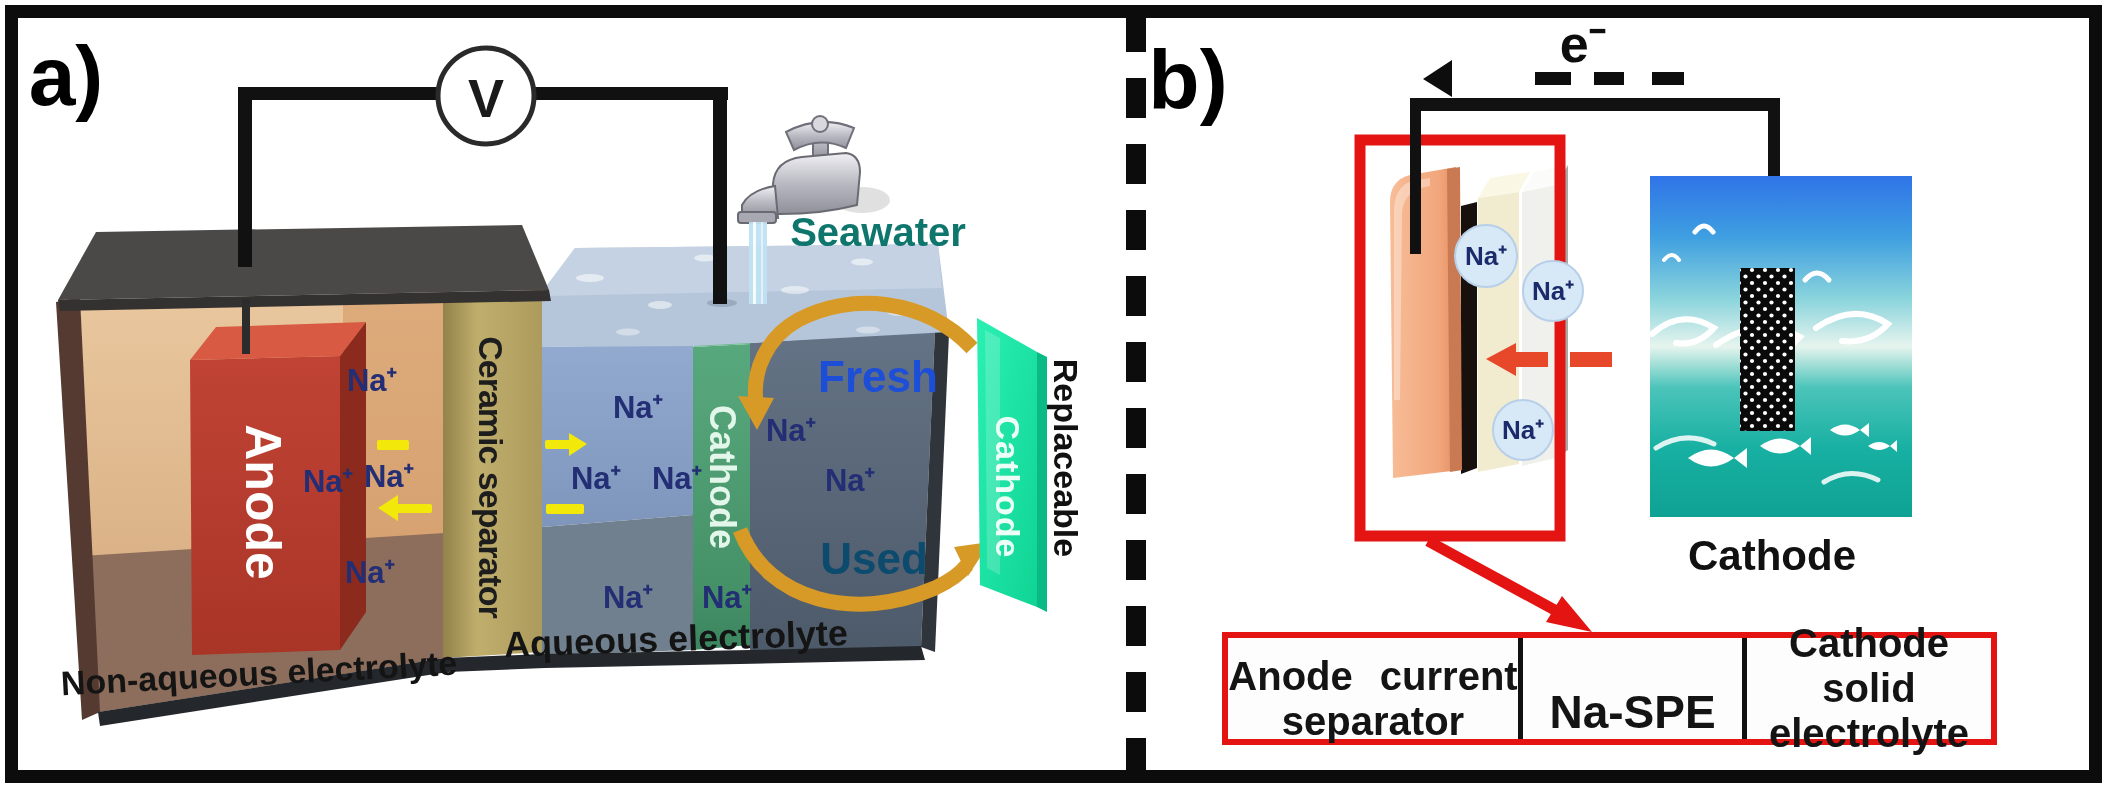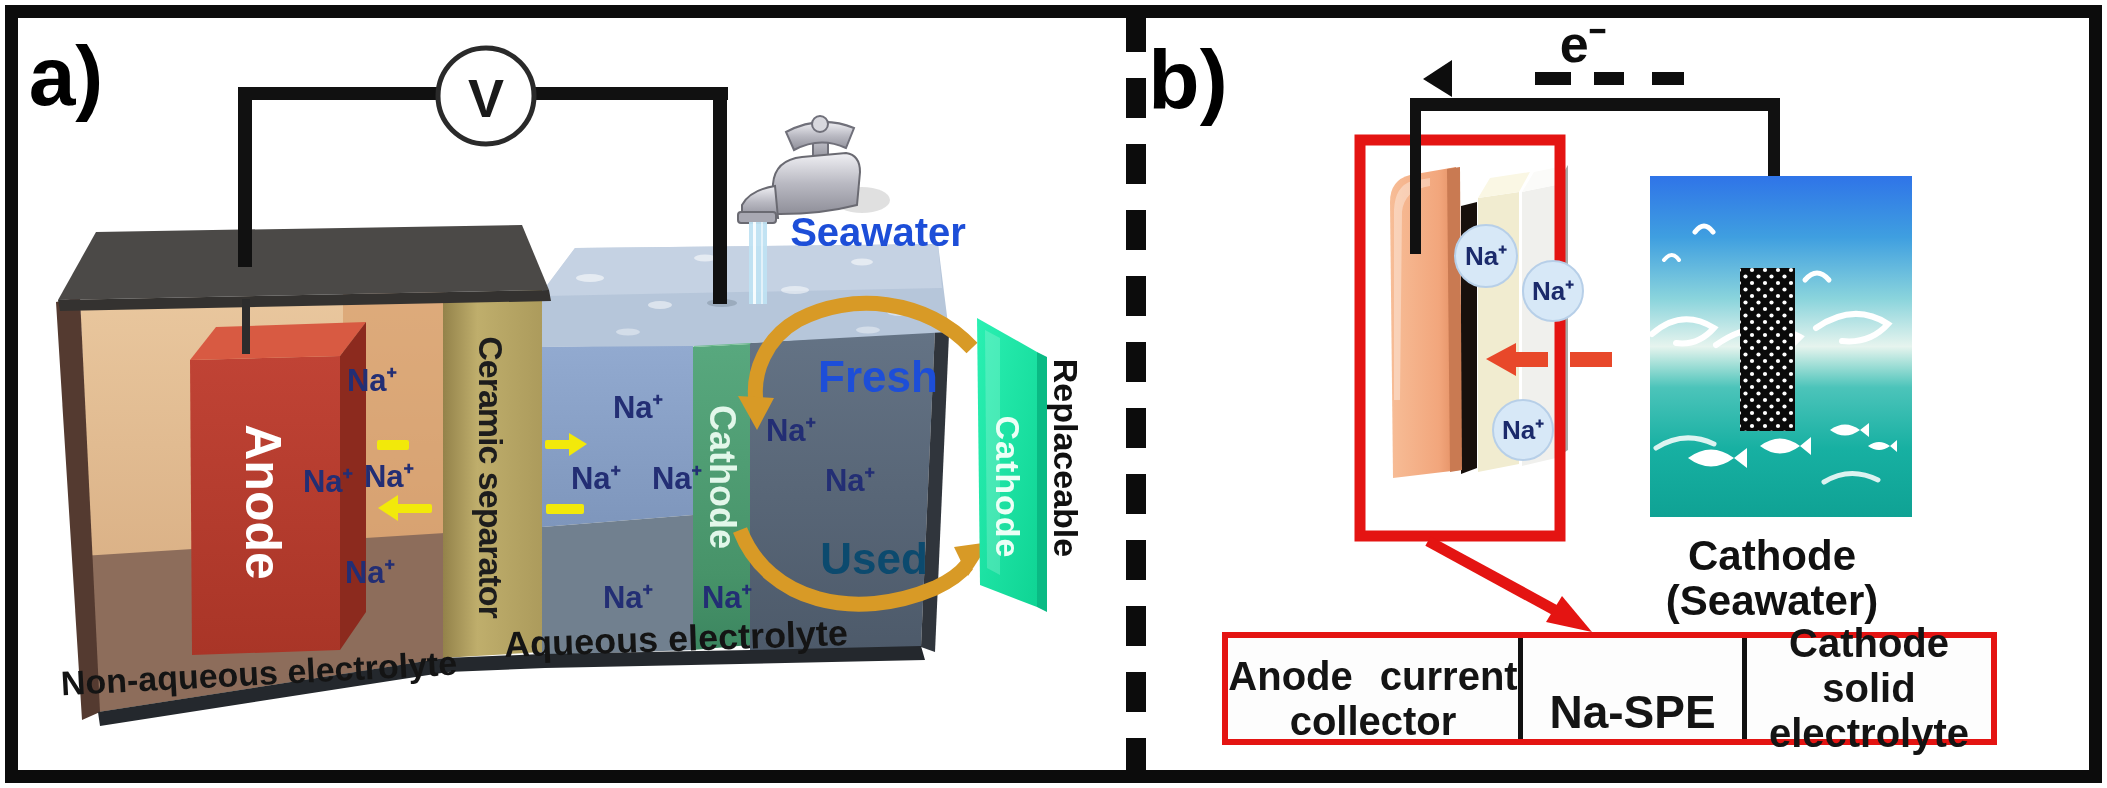--- a/index.html
+++ b/index.html
@@ -253,21 +253,21 @@
     </g>
 
     <g>
       <line x1="1428" y1="541" x2="1562" y2="614" stroke="#e41412" stroke-width="11"></line>
       <polygon points="1592,632 1546,622 1562,596" fill="#e41412"></polygon>
     </g>
   </svg>
 
   <span class="lbl panel-label" style="left:66px;top:76px;">a)</span>
   <span class="lbl" style="left:486px;top:98px;font-size:54px;color:#1a1a1a;">V</span>
-  <span class="lbl" style="left:878px;top:232px;font-size:40px;color:#1d4ed8;">Seawater</span>
+  <span class="lbl" style="left:878px;top:232px;font-size:40px;color:#0f766e;">Seawater</span>
   <span class="vlbl" style="left:263px;top:502px;font-size:50px;color:#ffffff;">Anode</span>
   <span class="vlbl" style="left:491px;top:477px;font-size:34px;color:#1d1d1d;letter-spacing:-1px;">Ceramic separator</span>
   <span class="vlbl" style="left:722px;top:477px;font-size:36px;color:#e2f7ea;">Cathode</span>
   <span class="lbl" style="left:259px;top:673px;font-size:34px;color:#141414;transform:translate(-50%,-50%) rotate(-3deg);">Non-aqueous electrolyte</span>
   <span class="lbl" style="left:676px;top:639px;font-size:36px;color:#141414;transform:translate(-50%,-50%) rotate(-2deg);">Aqueous electrolyte</span>
   <span class="lbl" style="left:878px;top:377px;font-size:44px;color:#1d4ed8;">Fresh</span>
   <span class="lbl" style="left:874px;top:559px;font-size:44px;color:#0c4a6e;">Used</span>
   <span class="vlbl" style="left:1008px;top:487px;font-size:34px;color:#ecfff6;letter-spacing:1px;">Cathode</span>
   <span class="vlbl" style="left:1066px;top:458px;font-size:34px;color:#111;">Replaceable</span>
 
@@ -282,26 +282,25 @@
   <span class="lbl na" style="left:850px;top:480px;">Na⁺</span>
   <span class="lbl na" style="left:628px;top:597px;">Na⁺</span>
   <span class="lbl na" style="left:727px;top:597px;">Na⁺</span>
 
   <span class="lbl panel-label" style="left:1188px;top:80px;">b)</span>
   <span class="lbl" style="left:1583px;top:44px;font-size:52px;color:#0d0d0d;">e⁻</span>
   <span class="lbl nab" style="left:1486px;top:256px;">Na⁺</span>
   <span class="lbl nab" style="left:1553px;top:291px;">Na⁺</span>
   <span class="lbl nab" style="left:1523px;top:430px;">Na⁺</span>
   <span class="lbl cap" style="left:1772px;top:556px;">Cathode</span>
-  <span class="lbl cap" style="left:1772px;top:601px;">(Seawater)</span>
 
   <div id="layer-table">
     <div class="cell c1">
       <div class="l1">Anode current</div>
-      <div>collector</div>
+      <div>separator</div>
     </div>
     <div class="cell c2">
       <div>Na-SPE</div>
     </div>
     <div class="cell c3">
       <div>Cathode solid</div>
       <div>electrolyte</div>
     </div>
   </div>
 

